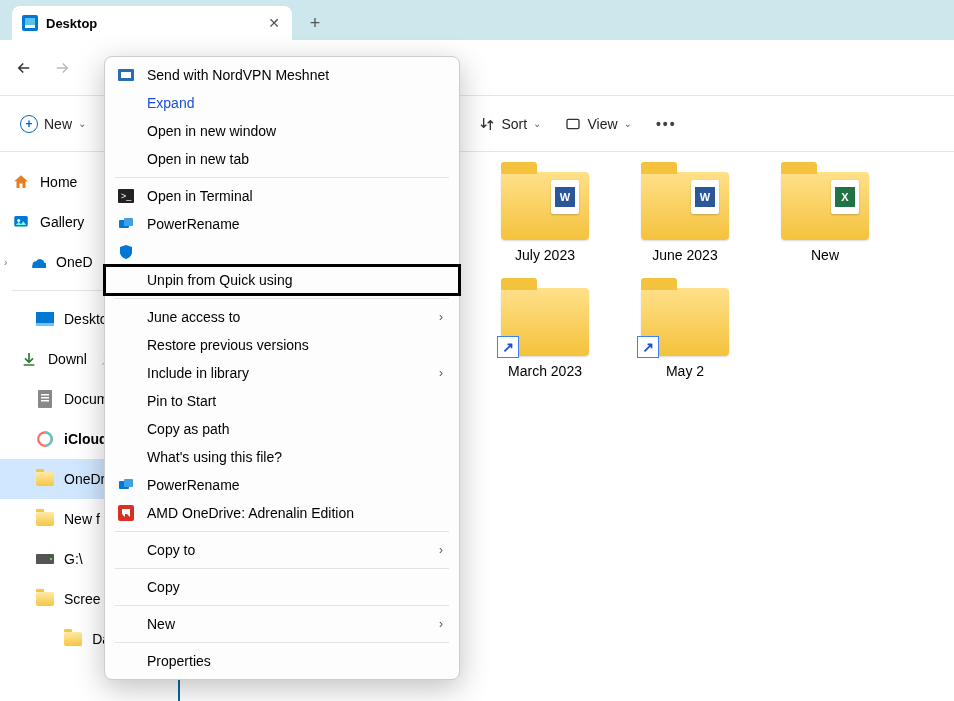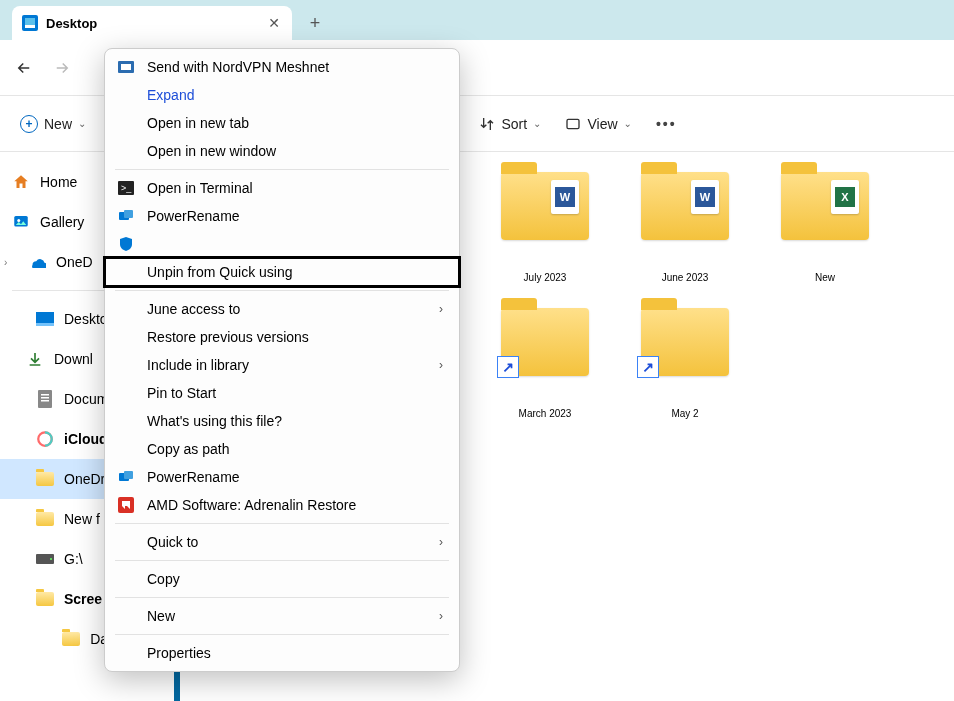--- a/index.html
+++ b/index.html
@@ -24,43 +24,43 @@
 .circle-plus { width: 18px; height: 18px; border: 1.5px solid #0067c0; border-radius: 50%; display: flex; align-items: center; justify-content: center; color: #0067c0; font-size: 12px; font-weight: bold; }
 .chev { font-size: 10px; color: #666; }
 .divider { width: 1px; height: 24px; background: #ddd; }
 .sort-icon, .view-icon { width: 16px; height: 16px; }
 .dots { letter-spacing: 2px; font-weight: bold; color: #444; }
 
 
 .body-split { display: flex; background: #fff; height: calc(701px - 40px - 56px - 56px); }
 
 
-.sidebar { width: 180px; border-right: 6px solid #0369a1; padding-top: 10px; overflow: hidden; }
+.sidebar { width: 180px; border-right: 2px solid #0369a1; padding-top: 10px; overflow: hidden; }
 .side-item { height: 40px; display: flex; align-items: center; padding-left: 12px; gap: 10px; font-size: 14px; white-space: nowrap; position: relative; }
 .side-item.selected { background: #d0e7ff; }
 .side-item.expander { padding-left: 4px; }
 .side-sep { height: 1px; background: #e5e5e5; margin: 8px 12px; }
 .exp-chev { font-size: 10px; color: #777; margin-right: 4px; width: 10px; }
 .si-icon { width: 18px; height: 18px; display: flex; align-items: center; justify-content: center; }
 .folder-ic { width: 18px; height: 14px; background: linear-gradient(#ffe9a6, #f5c741); border-radius: 2px; position: relative; }
 .folder-ic::before { content:""; position:absolute; top:-3px; left:0; width:8px; height:3px; background:#f5c741; border-radius:1px 1px 0 0; }
 .pin-icon { color: #888; font-size: 11px; margin-left: 4px; }
 
 
 .content { flex:1; padding: 20px 0 0 30px; display: flex; flex-wrap: wrap; gap: 24px 30px; align-content: flex-start; overflow: hidden; }
 .folder-item { width: 110px; display: flex; flex-direction: column; align-items: center; gap: 6px; position: relative; }
 .folder-big { width: 88px; height: 68px; background: linear-gradient(#ffe08a, #f4c23c); border-radius: 4px; position: relative; box-shadow: 0 1px 2px rgba(0,0,0,0.15); }
 .folder-big::before { content:""; position:absolute; top:-10px; left:0; width:36px; height:12px; background:#f4c23c; border-radius:3px 3px 0 0; }
-.folder-label { font-size: 10px; text-align: center; line-height: 1.3; margin-top: 25px; }
+.folder-label { font-size: 14px; text-align: center; line-height: 1.3; }
 .doc-inset { position:absolute; right:10px; top:8px; width:28px; height:34px; background:#fff; border-radius:2px; box-shadow:0 1px 2px rgba(0,0,0,0.2); display:flex; align-items:center; justify-content:center; }
 .shortcut-arrow { position:absolute; left:-4px; bottom:-2px; width:22px; height:22px; background:#fff; border:1px solid #3b82f6; display:flex; align-items:center; justify-content:center; color:#1d4ed8; font-size:14px; font-weight:bold; }
 .truck-thumb { width:110px; height:78px; display:flex; align-items:center; justify-content:center; position:relative; }
 
 
-.context-menu { position: absolute; left: 104px; top: 48px; width: 356px; background: #fdfdfd; border: 1px solid #ccc; border-radius: 8px; box-shadow: 0 8px 30px rgba(0,0,0,0.25); padding: 4px 0; z-index: 100; }
+.context-menu { position: absolute; left: 104px; top: 56px; width: 356px; background: #fdfdfd; border: 1px solid #ccc; border-radius: 8px; box-shadow: 0 8px 30px rgba(0,0,0,0.25); padding: 4px 0; z-index: 100; }
 .cm-item { height: 28px; display: flex; align-items: center; padding: 0 14px 0 42px; font-size: 14px; position: relative; }
 .cm-item.disabled { color: #1d4ed8; }
 .cm-item.highlighted { outline: 3px solid #000; outline-offset: -1px; }
 .cm-icon { position: absolute; left: 12px; width: 18px; height: 18px; display:flex; align-items:center; justify-content:center; }
 .cm-sep { height: 1px; background: #e2e2e2; margin: 4px 10px; }
 .cm-arrow { position: absolute; right: 16px; font-size: 12px; color: #555; }
 
 svg { display: block; }
 </style>
 </head>
@@ -151,21 +151,21 @@
       <div class="side-item" style="padding-left: 36px;">
         <span class="si-icon">
           <svg width="18" height="14" viewBox="0 0 18 14">
             <rect width="18" height="11" fill="#0078d4"></rect>
             <rect y="11" width="18" height="3" fill="#73c2fb"></rect>
           </svg>
         </span>
         <span>Desktop</span>
         <span class="pin-icon">📌</span>
       </div>
-      <div class="side-item" style="padding-left: 26px;">
+      <div class="side-item" style="padding-left: 20px;">
         <span class="si-icon">
           <svg width="16" height="16" viewBox="0 0 24 24" fill="none" stroke="#2e7d32" stroke-width="2.5">
             <path d="M12 3v12M6 11l6 6 6-6M4 21h16"></path>
           </svg>
         </span>
         <span>Downl</span>
         <span class="pin-icon">📌</span>
       </div>
       <div class="side-item" style="padding-left: 36px;">
         <span class="si-icon">
@@ -203,21 +203,21 @@
       </div>
       <div class="side-item" style="padding-left: 36px;">
         <span class="si-icon">
           <svg width="18" height="10" viewBox="0 0 18 10">
             <rect width="18" height="10" rx="1" fill="#555"></rect>
             <circle cx="15" cy="5" r="1" fill="#6f6"></circle>
           </svg>
         </span>
         <span>G:\</span>
       </div>
-      <div class="side-item" style="padding-left: 36px; font-weight: bold;">
+      <div class="side-item" style="padding-left: 36px;">
         <span class="si-icon">
           <div class="folder-ic"></div>
         </span>
         <span>Scree</span>
       </div>
       <div class="side-item" style="padding-left: 44px; justify-content: center;">
         <span class="si-icon">
           <div class="folder-ic"></div>
         </span>
         <span>DaVin</span>
@@ -310,24 +310,24 @@
           <rect width="16" height="12" y="2" fill="#2b6cb0" rx="1"></rect>
           <rect x="3" y="5" width="10" height="6" fill="#fff"></rect>
         </svg>
       </span>
       <span>Send with NordVPN Meshnet</span>
     </div>
     <div class="cm-item disabled">
       <span>Expand</span>
     </div>
     <div class="cm-item">
+      <span>Open in new window</span>
+    </div>
+    <div class="cm-item">
       <span>Open in new tab</span>
-    </div>
-    <div class="cm-item">
-      <span>Open in new window</span>
     </div>
     <div class="cm-sep"></div>
     <div class="cm-item">
       <span class="cm-icon">
         <svg width="16" height="14" viewBox="0 0 16 14">
           <rect width="16" height="14" fill="#222" rx="1"></rect>
           <text x="3" y="10" fill="#fff" font-size="9">&gt;_</text>
         </svg>
       </span>
       <span>Open in Terminal</span>
@@ -360,46 +360,46 @@
       <span>Restore previous versions</span>
     </div>
     <div class="cm-item">
       <span>Include in library</span>
       <span class="cm-arrow">›</span>
     </div>
     <div class="cm-item">
       <span>Pin to Start</span>
     </div>
     <div class="cm-item">
+      <span>Copy as path</span>
+    </div>
+    <div class="cm-item">
       <span>What's using this file?</span>
-    </div>
-    <div class="cm-item">
-      <span>Copy as path</span>
     </div>
     <div class="cm-item">
       <span class="cm-icon">
         <svg width="16" height="16" viewBox="0 0 16 16">
           <rect x="1" y="4" width="10" height="8" fill="#0078d4" rx="1"></rect>
           <rect x="6" y="2" width="9" height="8" fill="#40a0e0" rx="1"></rect>
         </svg>
       </span>
       <span>PowerRename</span>
     </div>
     <div class="cm-item">
       <span class="cm-icon">
         <svg width="16" height="16" viewBox="0 0 16 16">
           <rect width="16" height="16" fill="#d93025" rx="2"></rect>
           <path fill="#fff" d="M4 4h8v8l-3-3H7v3L4 9z"></path>
         </svg>
       </span>
-      <span>AMD Software: Adrenalin Restore</span>
-    </div>
-    <div class="cm-sep"></div>
-    <div class="cm-item">
-      <span>Quick to</span>
+      <span>AMD OneDrive: Adrenalin Edition</span>
+    </div>
+    <div class="cm-sep"></div>
+    <div class="cm-item">
+      <span>Copy to</span>
       <span class="cm-arrow">›</span>
     </div>
     <div class="cm-sep"></div>
     <div class="cm-item">
       <span>Copy</span>
     </div>
     <div class="cm-sep"></div>
     <div class="cm-item">
       <span>New</span>
       <span class="cm-arrow">›</span>

